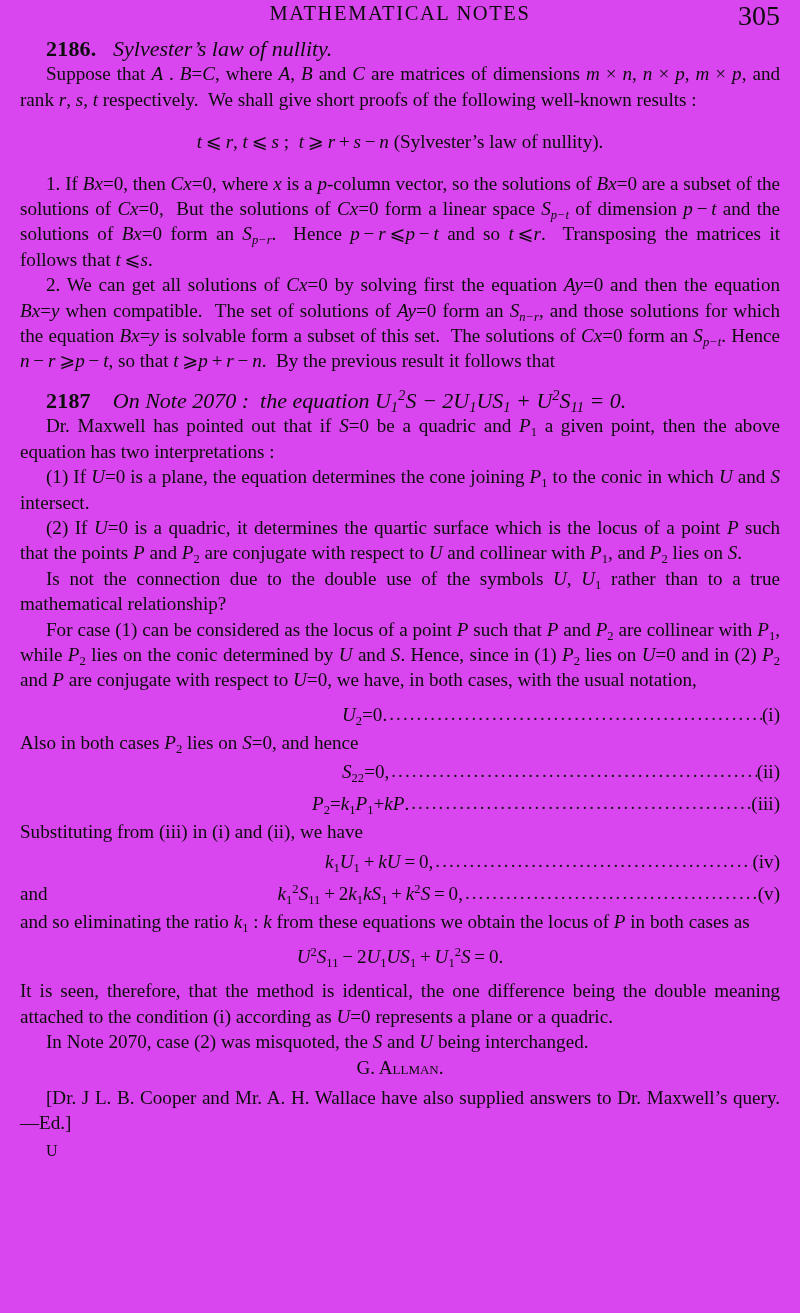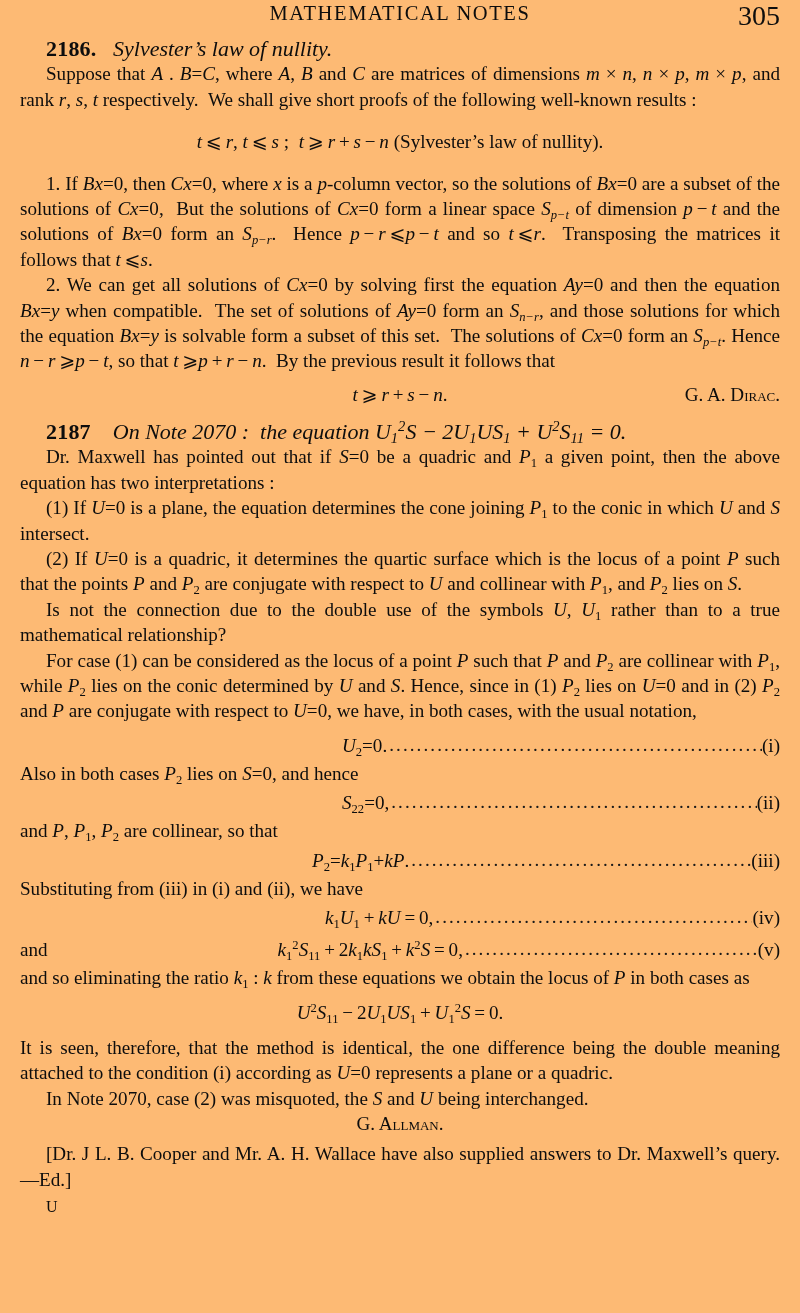--- a/index.html
+++ b/index.html
@@ -4,21 +4,21 @@
 <style>
   html, body {
     margin: 0;
     padding: 0;
     background: #ffffff;
   }
   .page {
     position: relative;
     width: 800px;
     height: 1313px;
-    background: #fdba74;
+    background: #d946ef;
     font-family: "Liberation Serif", "DejaVu Serif", serif;
     color: #0d0d0d;
     overflow: hidden;
     box-sizing: border-box;
   }
   .col {
     position: absolute;
     left: 20px;
     right: 20px;
     top: 0;
@@ -194,26 +194,20 @@
 
     <p class="para indent">
       1. If <span class="m">Bx</span>=0, then <span class="m">Cx</span>=0, where <span class="m">x</span> is a <span class="m">p</span>-column vector, so the solutions of <span class="m">Bx</span>=0 are a subset of the solutions of <span class="m">Cx</span>=0,&nbsp;&nbsp;But the solutions of <span class="m">Cx</span>=0 form a linear space <span class="m">S</span><sub><span class="m">p−t</span></sub> of dimension <span class="m">p</span> − <span class="m">t</span> and the solutions of <span class="m">Bx</span>=0 form an <span class="m">S</span><sub><span class="m">p−r</span></sub>.&nbsp;&nbsp;Hence <span class="m">p</span> − <span class="m">r</span> ⩽<span class="m">p</span> − <span class="m">t</span> and so <span class="m">t</span> ⩽<span class="m">r</span>.&nbsp;&nbsp;Transposing the matrices it follows that <span class="m">t</span> ⩽<span class="m">s</span>.
     </p>
 
     <p class="para indent">
       2. We can get all solutions of <span class="m">Cx</span>=0 by solving first the equation <span class="m">Ay</span>=0 and then the equation <span class="m">Bx</span>=<span class="m">y</span> when compatible.&nbsp;&nbsp;The set of solutions of <span class="m">Ay</span>=0 form an <span class="m">S</span><sub><span class="m">n−r</span></sub>, and those solutions for which the equation <span class="m">Bx</span>=<span class="m">y</span> is solvable form a subset of this set.&nbsp;&nbsp;The solutions of <span class="m">Cx</span>=0 form an <span class="m">S</span><sub><span class="m">p−t</span></sub>. Hence <span class="m">n</span> − <span class="m">r</span> ⩾<span class="m">p</span> − <span class="m">t</span>, so that <span class="m">t</span> ⩾<span class="m">p</span> + <span class="m">r</span> − <span class="m">n</span>.&nbsp;&nbsp;By the previous result it follows that
     </p>
 
     <div class="gap-s"></div>
-    <div class="mathline">
-      <div class="ml-body">
-        <span class="m">t</span> ⩾ <span class="m">r</span> + <span class="m">s</span> − <span class="m">n</span>.
-      </div>
-      <div style="position:absolute;right:0;top:3px;" class="smallcaps">G. A. Dirac.</div>
-    </div>
     <div class="gap-m"></div>
 
     <p class="note-head">
       <span class="note-num">2187</span>
       <span>&nbsp;&nbsp;</span>
       <span class="note-title">On Note 2070 :&nbsp; the equation <span class="m">U</span><sub>1</sub><sup>2</sup><span class="m">S</span> − 2<span class="m">U</span><sub>1</sub><span class="m">US</span><sub>1</sub> + <span class="m">U</span><sup>2</sup><span class="m">S</span><sub>11</sub> = 0.</span>
     </p>
 
     <p class="para indent">
       Dr. Maxwell has pointed out that if <span class="m">S</span>=0 be a quadric and <span class="m">P</span><sub>1</sub> a given point, then the above equation has two interpretations :
@@ -251,23 +245,20 @@
 
     <div class="eqrow">
       <div class="eqrow-inner">
         <span class="eq-pre" style="flex:0 0 322px;"></span>
         <span class="eq-expr"><span class="m">S</span><sub>22</sub>=0,</span>
         <span class="eq-leader">..........................................................</span>
         <span class="eq-tag">(ii)</span>
       </div>
     </div>
 
-    <p class="para noindent">
-      and <span class="m">P</span>, <span class="m">P</span><sub>1</sub>, <span class="m">P</span><sub>2</sub> are collinear, so that
-    </p>
 
     <div class="eqrow">
       <div class="eqrow-inner">
         <span class="eq-pre" style="flex:0 0 292px;"></span>
         <span class="eq-expr"><span class="m">P</span><sub>2</sub>=<span class="m">k</span><sub>1</sub><span class="m">P</span><sub>1</sub>+<span class="m">kP</span>.</span>
         <span class="eq-leader">..................................................</span>
         <span class="eq-tag">(iii)</span>
       </div>
     </div>
 

